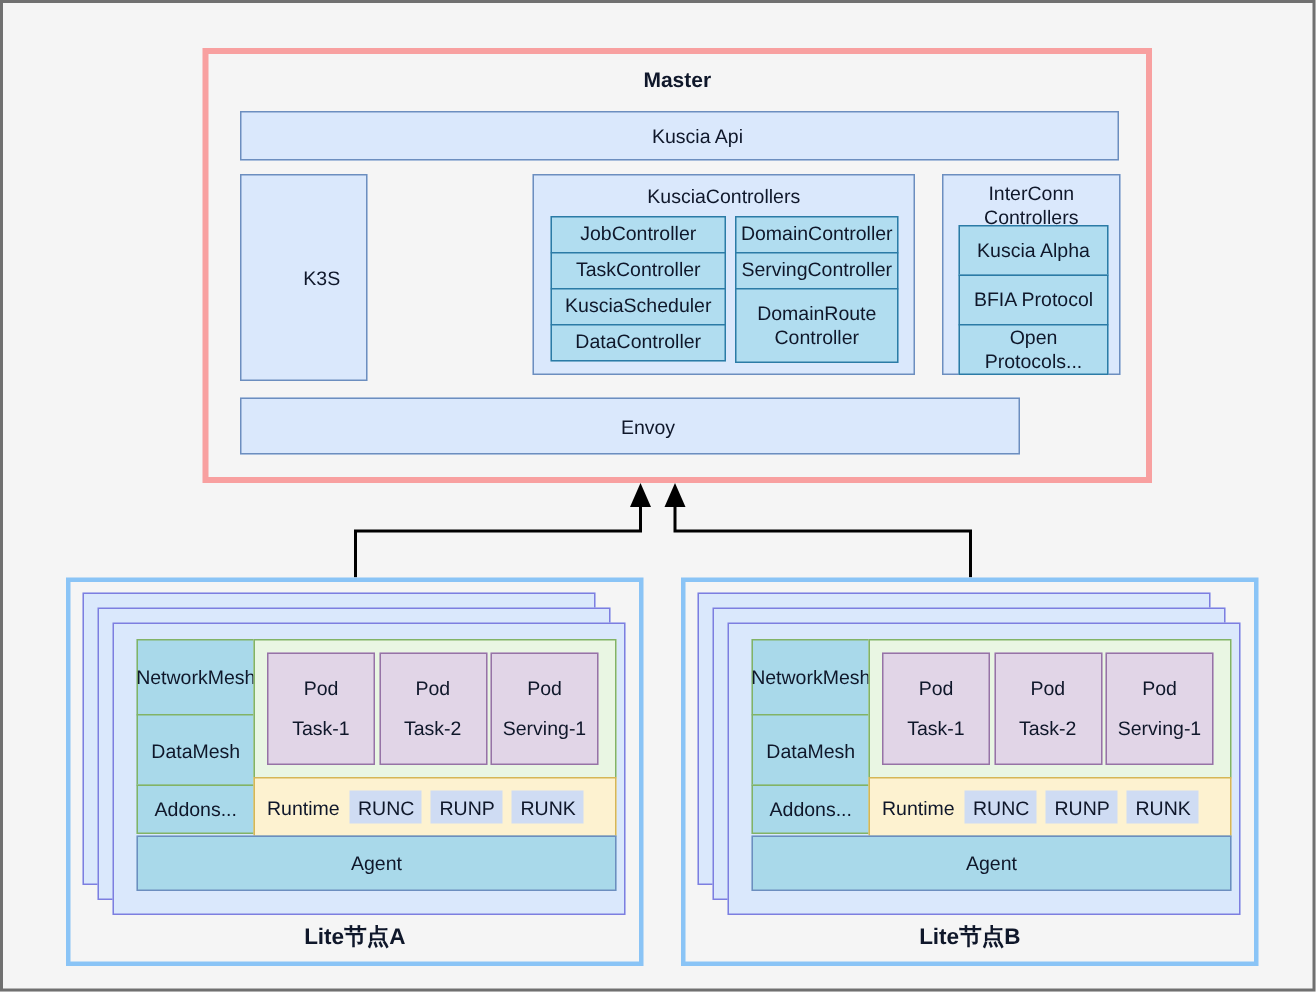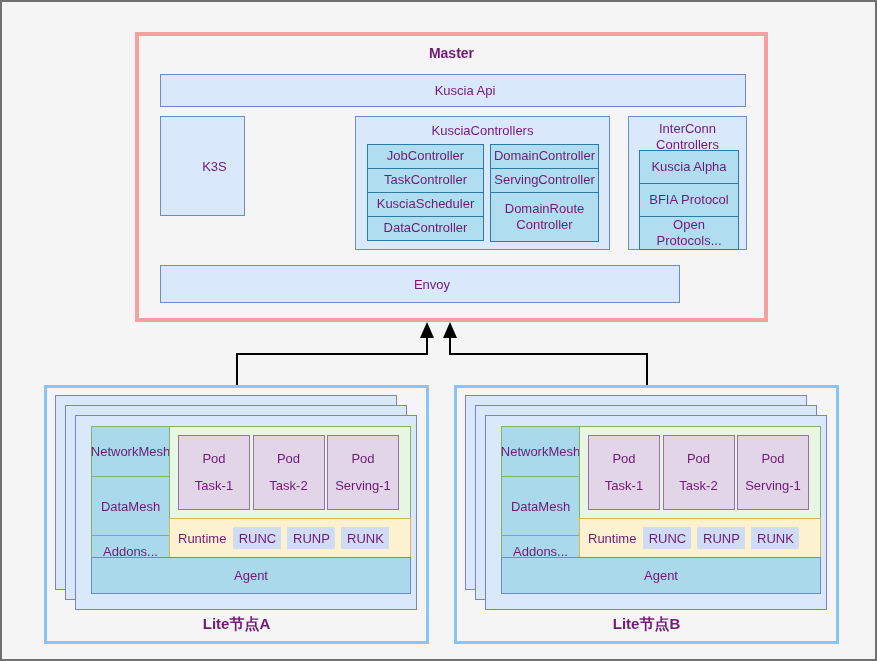--- a/index.html
+++ b/index.html
@@ -1,30 +1,30 @@
 <!DOCTYPE html>
 <html><head>
 <meta charset="utf-8">
 <style>
   * { margin:0; padding:0; box-sizing:border-box; font-family:"Liberation Sans", sans-serif; }
   body { background:#e9e9e9; }
   .canvas {
     position:relative; width:877px; height:661px;
     background:#f5f5f5; border:2px solid #707070; overflow:hidden;
-    color:#701a75;
+    color:#0f172a;
   }
   
   .master {
     position:absolute; left:133px; top:30px; width:633px; height:290px;
     border:4px solid #f8a0a0; background:#f5f5f5;
   }
   .master-title { position:absolute; top:9px; left:0; right:0; text-align:center; font-weight:bold; font-size:14px; }
   .blue-box { position:absolute; background:#dae8fc; border:1px solid #6c8ebf; display:flex; align-items:center; justify-content:center; font-size:13px; text-align:center;padding-left:24px; }
   .api-bar   { left:21px; top:38px; width:586px; height:33px; }
-  .k3s-box   { left:21px; top:80px; width:85px;  height:100px; }
+  .k3s-box   { left:21px; top:80px; width:85px;  height:138px; }
   .storage-box { left:116px; top:80px; width:81px; height:138px; padding:0 8px; line-height:1.35; }
   .controllers { position:absolute; left:216px; top:80px; width:255px; height:134px; background:#dae8fc; border:1px solid #6c8ebf; }
   .ctl-title { position:absolute; top:6px; left:0; right:0; text-align:center; font-size:13px; }
   .ctl-col { position:absolute; top:28px; }
   .ctl-col-left  { left:11px;  width:117px; }
   .ctl-col-right { left:134px; width:109px; }
   .cyan-cell {
     width:100%; height:25px; margin-top:-1px; background:#b1ddf0; border:1px solid #2b7ba6;
     display:flex; align-items:center; justify-content:center; font-size:13px; text-align:center; line-height:1.25;
   }
@@ -45,21 +45,21 @@
   .card { position:absolute; width:342px; height:195px; background:#dae8fc; border:1px solid #7d7ee0;text-decoration:underline; }
   .card.b1 { left:8px;  top:7px; }
   .card.b2 { left:18px; top:17px; }
   .card.front { left:28px; top:27px; }
   .content { position:absolute; left:15px; top:10px; width:320px; height:168px; }
   .mesh-col { position:absolute; left:0; top:0; width:79px; }
   .mesh-cell {
     width:79px; margin-top:-1px; background:#a9d9ea; border:1px solid #82b366;
     display:flex; align-items:center; justify-content:center; font-size:13px;
   }
-  .mesh-cell.m0 { height:51px; margin-top:0; } .mesh-cell.m1 { height:60px; } .mesh-cell.m2 { height:33px; }
+  .mesh-cell.m0 { height:51px; margin-top:0; } .mesh-cell.m1 { height:48px; } .mesh-cell.m2 { height:33px; }
   .pods-panel {
     position:absolute; left:78px; top:0; width:242px; height:93px;
     background:#e9f6e3; border:1px solid #82b366;
     display:flex; align-items:center; justify-content:space-between; padding:0 11px 0 8px;
   }
   .pod {
     width:72px; height:75px; background:#e1d5e7; border:1px solid #9673a6;
     display:flex; flex-direction:column; align-items:center; justify-content:center;
     font-size:13px; line-height:1.3; text-align:center;gap:10px;
   }

